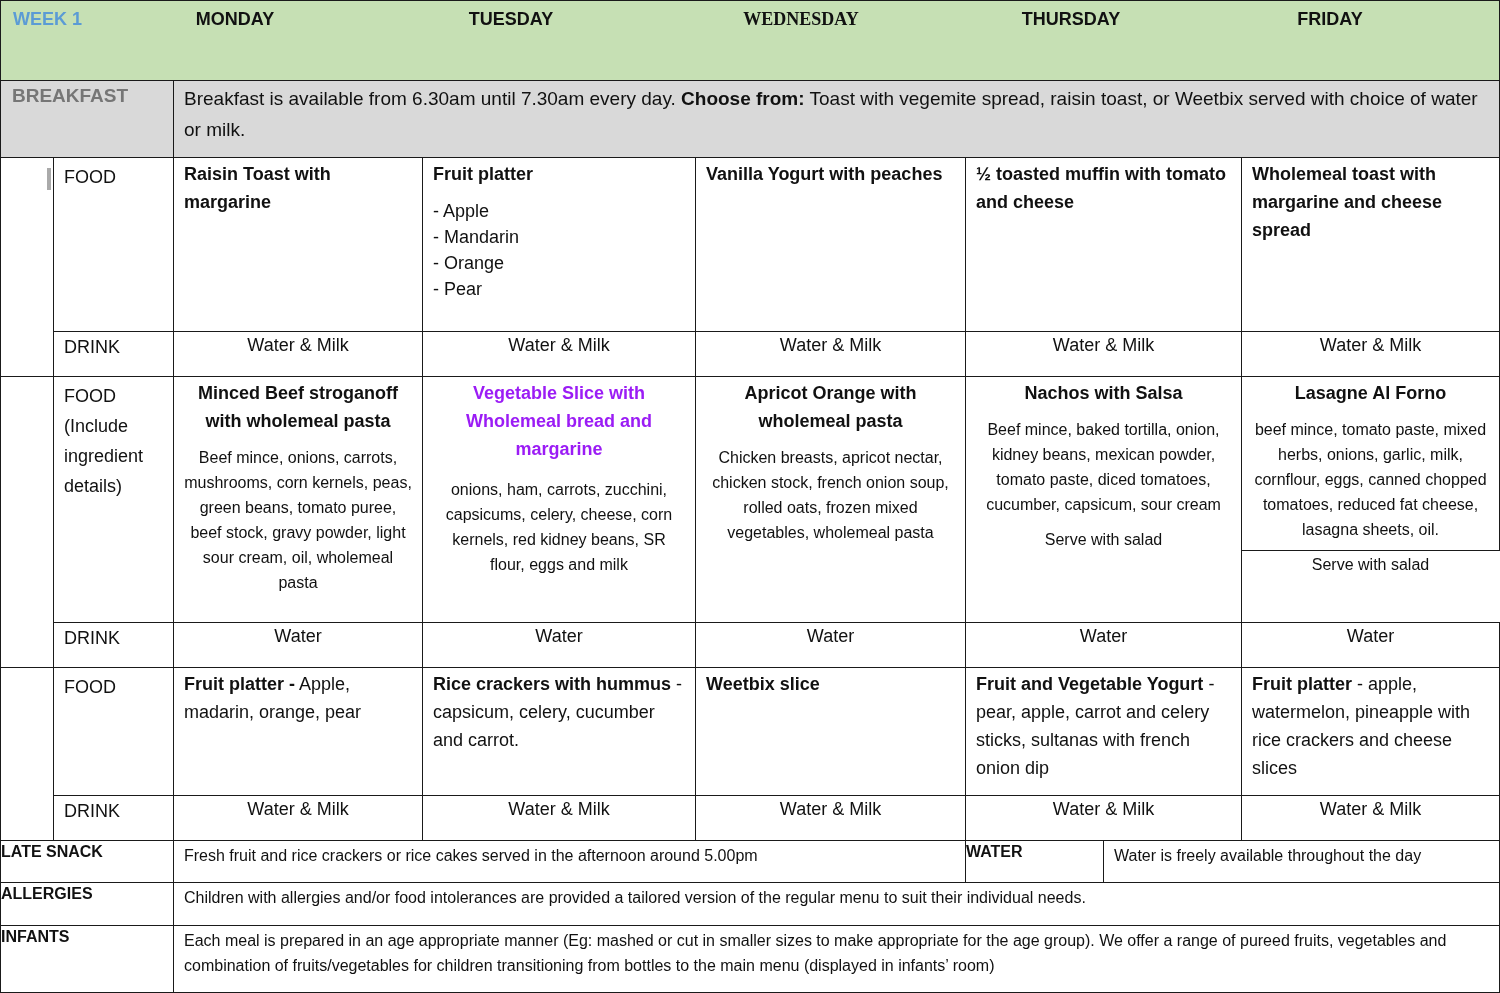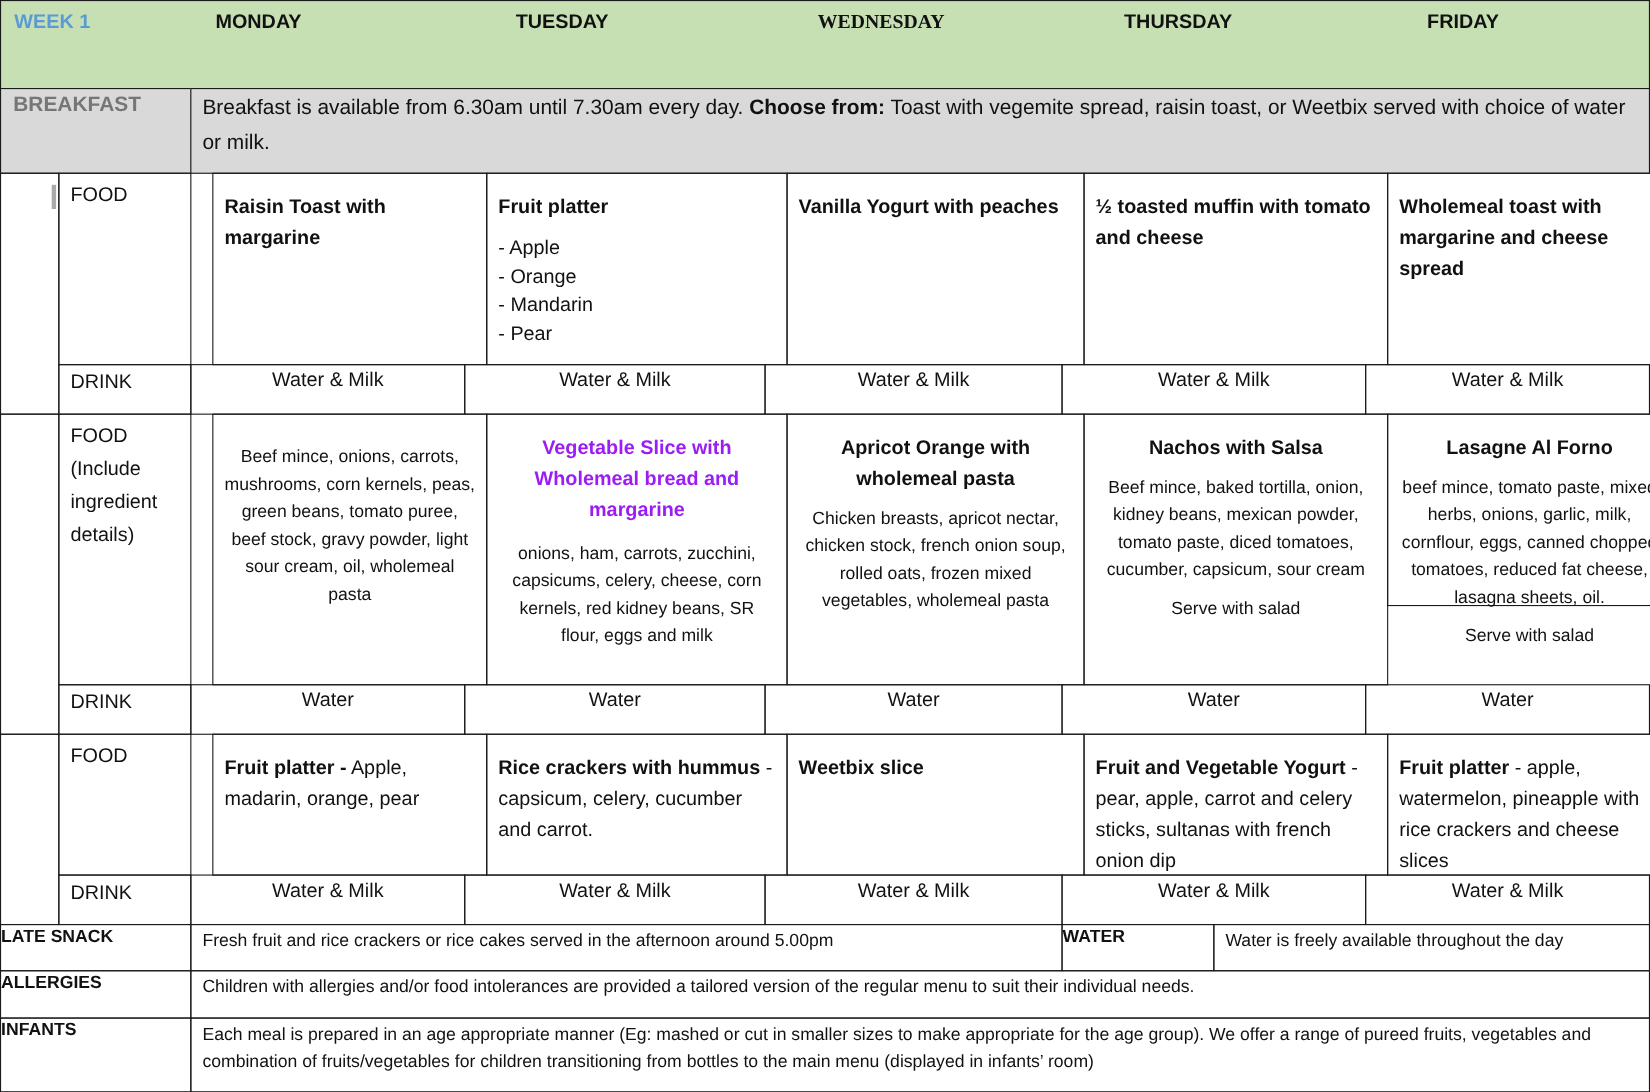--- a/index.html
+++ b/index.html
@@ -6,21 +6,21 @@
   body { width:1500px; height:993px; position:relative; overflow:hidden;
          font-family:"Liberation Sans", sans-serif; color:#111; }
   .cell { position:absolute; box-sizing:border-box; border:1px solid #1a1a1a; }
   .hdr { background:#c6e0b4; }
   .gray { background:#d9d9d9; }
   .week { color:#5b9bd5; font-weight:bold; font-size:18px; position:absolute; left:12px; top:8px; }
   .day { font-weight:bold; font-size:18px; position:absolute; top:8px; text-align:center; }
   .lbl { font-size:18px; padding:4px 0 0 10px; line-height:30px; }
   .bf-lbl { color:#767676; font-weight:bold; font-size:19px; padding:4px 0 0 11px; }
   .bf-txt { font-size:19px; line-height:31px; padding:2px 10px 0 10px; }
-  .txt { font-size:18px; line-height:28px; padding:16px 10px 0 10px;margin-left:20px; }
+  .txt { font-size:18px; line-height:28px; padding:2px 10px 0 10px; }
   .b { font-weight:bold; }
   .center { text-align:center; }
   .drink { font-size:18px; text-align:center; padding-top:3px; }
   .sub { font-size:16px; line-height:25px; margin-top:10px; }
   .purple { color:#9b1cf5; }
   .list { margin-top:10px; font-size:18px; line-height:26px; }
   .small { font-size:16px; padding:2px 10px 0 10px; line-height:25px; }
   .small-lbl { font-size:16px; font-weight:bold; padding:2px 0 0 0; }
   .tick { position:absolute; width:4px; background:#aaaaaa; }
 </style>
@@ -45,39 +45,40 @@
 <div class="tick" style="left:47px;top:168px;height:22px;"></div>
 <div class="cell" style="left:0;top:376px;width:54px;height:292px;"></div>
 <div class="cell" style="left:0;top:667px;width:54px;height:174px;"></div>
 
 <div class="cell lbl" style="left:53px;top:157px;width:121px;height:175px;">FOOD</div>
 <div class="cell txt b" style="left:173px;top:157px;width:250px;height:175px;">Raisin Toast with margarine</div>
 <div class="cell txt" style="left:422px;top:157px;width:274px;height:175px;">
   <div class="b">Fruit platter</div>
   <div class="list">
     <div>- Apple</div>
+    <div>- Mandarin</div>
     <div>- Orange</div>
-    <div>- Mandarin</div>
     <div>- Pear</div>
   </div>
 </div>
 <div class="cell txt b" style="left:695px;top:157px;width:271px;height:175px;">Vanilla Yogurt with peaches</div>
 <div class="cell txt b" style="left:965px;top:157px;width:277px;height:175px;">½ toasted muffin with tomato and cheese</div>
 <div class="cell txt b" style="left:1241px;top:157px;width:259px;height:175px;">Wholemeal toast with margarine and cheese spread</div>
 
 <div class="cell lbl" style="left:53px;top:331px;width:121px;height:46px;padding-top:0;">DRINK</div>
 <div class="cell drink" style="left:173px;top:331px;width:250px;height:46px;">Water &amp; Milk</div>
 <div class="cell drink" style="left:422px;top:331px;width:274px;height:46px;">Water &amp; Milk</div>
 <div class="cell drink" style="left:695px;top:331px;width:271px;height:46px;">Water &amp; Milk</div>
 <div class="cell drink" style="left:965px;top:331px;width:277px;height:46px;">Water &amp; Milk</div>
 <div class="cell drink" style="left:1241px;top:331px;width:259px;height:46px;">Water &amp; Milk</div>
 
 <div class="cell lbl" style="left:53px;top:376px;width:121px;height:247px;">FOOD (Include ingredient details)</div>
 
 <div class="cell txt center" style="left:173px;top:376px;width:250px;height:247px;">
+  <div class="b">Minced Beef stroganoff with wholemeal pasta</div>
   <div class="sub">Beef mince, onions, carrots, mushrooms, corn kernels, peas, green beans, tomato puree, beef stock, gravy powder, light sour cream, oil, wholemeal pasta</div>
 </div>
 <div class="cell txt center" style="left:422px;top:376px;width:274px;height:247px;">
   <div class="b purple">Vegetable Slice with Wholemeal bread and margarine</div>
   <div class="sub" style="margin-top:14px;">onions, ham, carrots, zucchini, capsicums, celery, cheese, corn kernels, red kidney beans, SR flour, eggs and milk</div>
 </div>
 <div class="cell txt center" style="left:695px;top:376px;width:271px;height:247px;">
   <div class="b">Apricot Orange with wholemeal pasta</div>
   <div class="sub">Chicken breasts, apricot nectar, chicken stock, french onion soup, rolled oats, frozen mixed vegetables, wholemeal pasta</div>
 </div>

